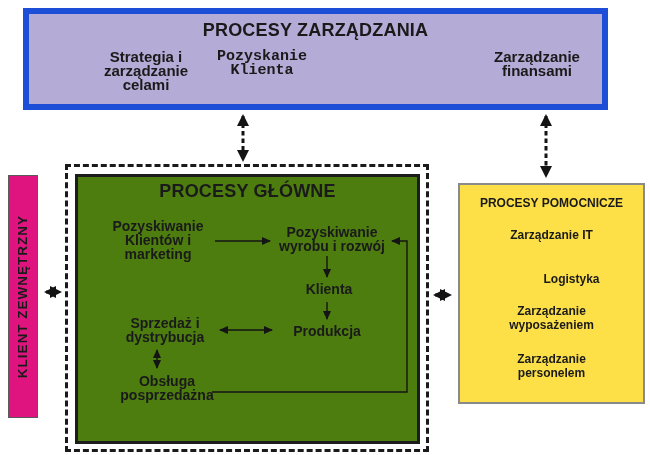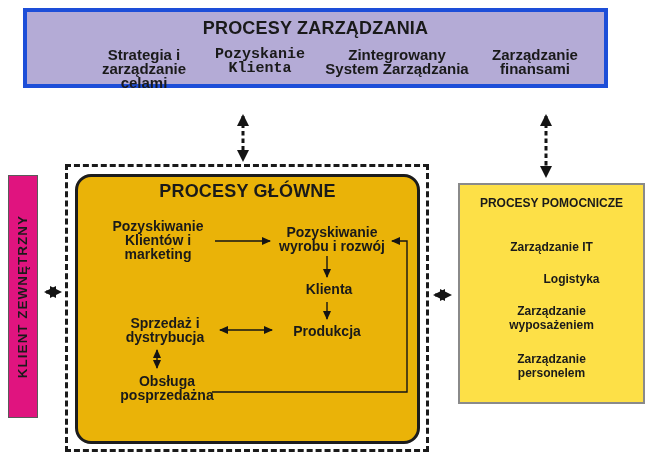--- a/index.html
+++ b/index.html
@@ -5,21 +5,21 @@
   html,body{margin:0;padding:0;background:#ffffff;}
   .canvas{
     position:relative;width:650px;height:455px;background:#ffffff;overflow:hidden;
     font-family:"Liberation Sans","DejaVu Sans",sans-serif;font-weight:bold;color:#1a1a1a;
   }
   .canvas *{box-sizing:border-box;}
   .pre{white-space:pre-line;}
   .abs{position:absolute;}
 
   
-  .mgmt{left:23px;top:8px;width:585px;height:80px;border:4px solid #1d4ed8;}
+  .mgmt{left:23px;top:8px;width:585px;height:102px;border:6px solid #1d4ed8;}
   .mgmt-title{position:absolute;left:0;right:0;top:6px;font-size:18px;text-align:center;letter-spacing:.2px;}
   .mgmt-item{position:absolute;top:36px;font-size:15px;line-height:14px;text-align:center;}
   .mi0{left:57px;width:120px;}
   .mi1{left:173px;width:120px;font-family:Liberation Mono, monospace;}
   .mi2{left:285px;width:170px;}
   .mi3{left:448px;width:120px;}
 
   
   .client{left:8px;top:175px;width:30px;height:243px;border:1px solid #5a5a5a;
           display:flex;align-items:center;justify-content:center;}
@@ -36,49 +36,47 @@
   .n-design{left:184px;top:48px;width:140px;}
   .n-zakupy{left:201px;top:105px;width:100px;}
   .n-prod{left:199px;top:147px;width:100px;}
   .n-sales{left:27px;top:139px;width:120px;}
   .n-after{left:29px;top:197px;width:120px;}
 
   
   .support{left:458px;top:183px;width:187px;height:221px;border:2px solid #8a8a8a;}
   .support-title{position:absolute;left:0;right:0;top:11px;font-size:12px;text-align:center;}
   .support-item{position:absolute;left:0;right:0;font-size:12px;line-height:14px;text-align:center;}
-  .si0{top:55px;} .si1{top:87px;margin-left:40px;} .si2{top:119px;} .si3{top:167px;}
+  .si0{top:43px;} .si1{top:87px;margin-left:40px;} .si2{top:119px;} .si3{top:167px;}
 
   .overlay{position:absolute;left:0;top:0;width:650px;height:455px;pointer-events:none;}
 </style>
 </head>
 <body>
 
 <div class="canvas">
 
   <div class="abs mgmt" style="background: rgb(180, 171, 214);">
     <div class="mgmt-title">PROCESY ZARZĄDZANIA</div>
     <div class="mgmt-item mi0 pre">Strategia i
 zarządzanie
 celami</div>
     <div class="mgmt-item mi1 pre">Pozyskanie
 Klienta</div>
-    <div class="mgmt-item mi2 pre">Zintegrowany
-System Zarządzania</div>
     <div class="mgmt-item mi3 pre">Zarządzanie
 finansami</div>
   </div>
 
   <div class="abs client" style="background: rgb(224, 20, 127);">
     <span class="vert">KLIENT ZEWNĘTRZNY</span>
   </div>
 
   <div class="abs dashed-frame"></div>
 
-  <div class="abs main" style="background: #eab308; border-radius: 16px;">
+  <div class="abs main" style="background: #4d7c0f;">
     <div class="main-title">PROCESY GŁÓWNE</div>
     <div class="node n-acq pre">Pozyskiwanie
 Klientów i
 marketing</div>
     <div class="node n-design pre">Pozyskiwanie
 wyrobu i rozwój</div>
     <div class="node n-zakupy pre">Klienta</div>
     <div class="node n-prod pre">Produkcja</div>
     <div class="node n-sales pre">Sprzedaż i
 dystrybucja</div>

